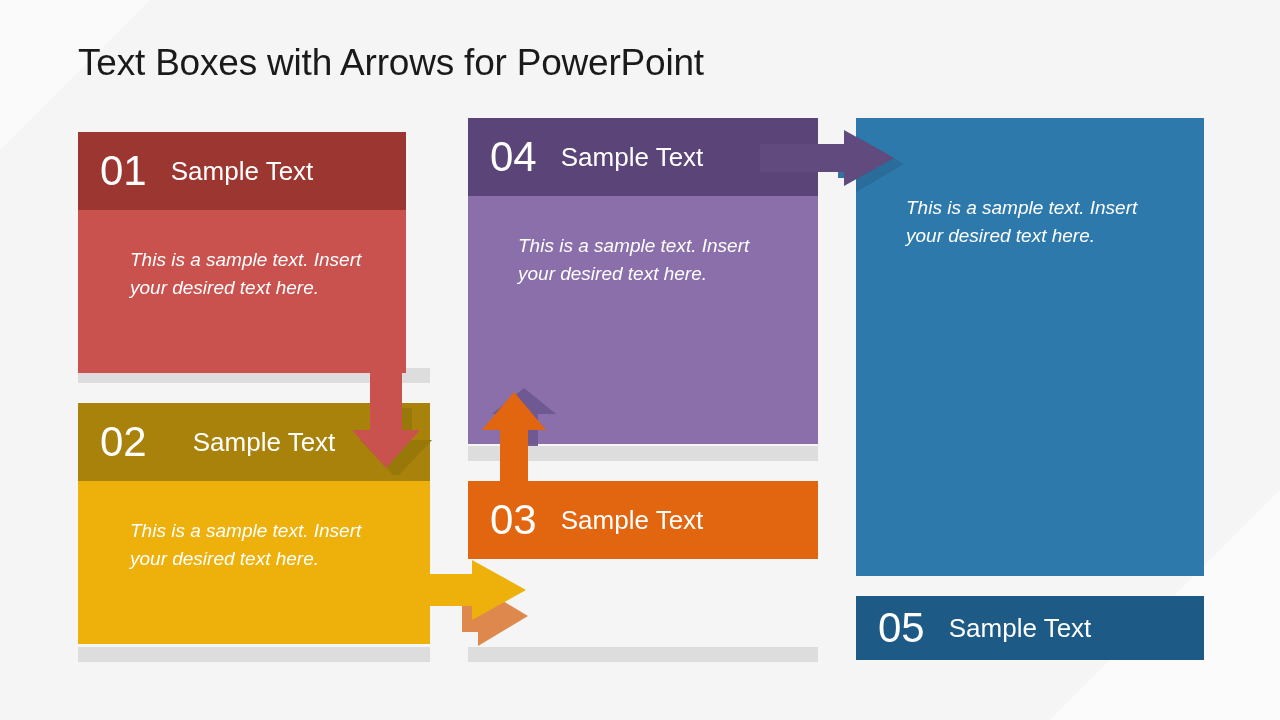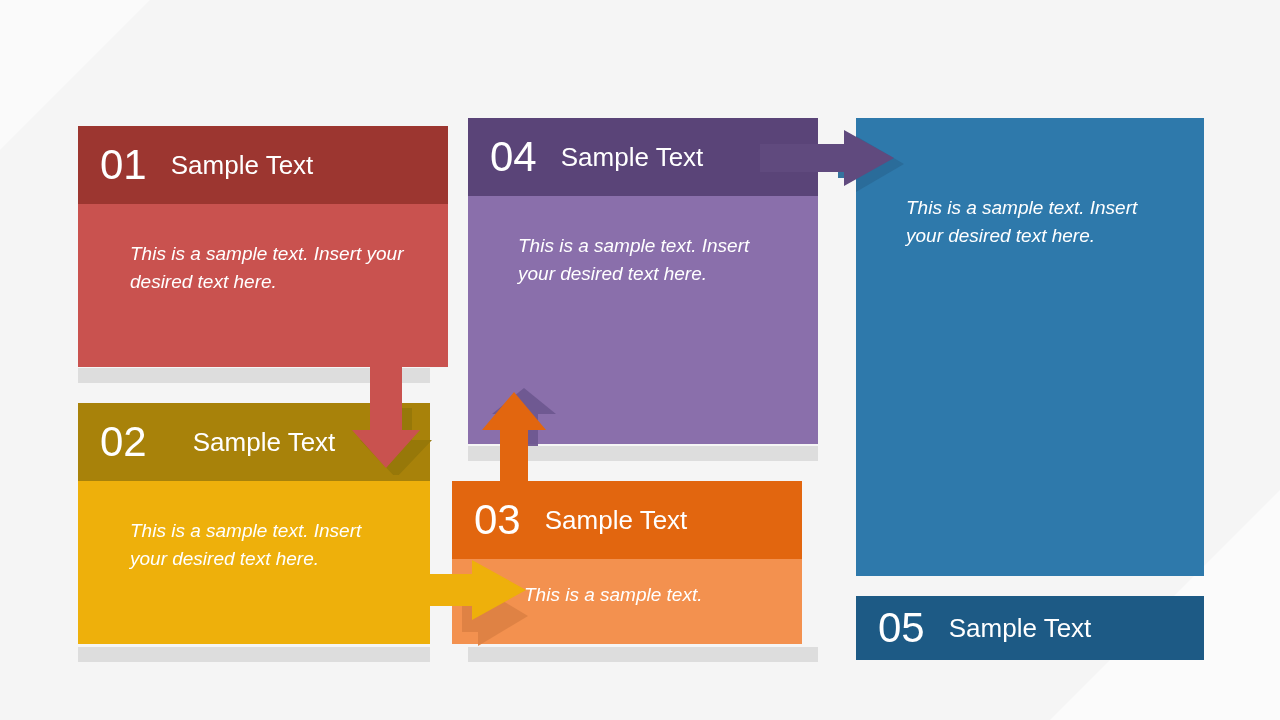--- a/index.html
+++ b/index.html
@@ -80,39 +80,39 @@
     line-height: 28px;
     font-style: italic;
   }
   .card-shadow {
     position: absolute;
     background: #dddddd;
     height: 15px;
   }
 
   
-  #box01 { left: 78px; top: 126px; width: 370px; }
+  #box01 { left: 78px; top: 132px; width: 328px; }
   #box01 .card-header { background: #9c3630; height: 78px; }
   #box01 .card-body   { background: #c9524f; height: 163px; padding: 36px 30px 0 52px; }
   #shadow01 { left: 78px; top: 368px; width: 352px; }
 
   
   #box02 { left: 78px; top: 403px; width: 352px; }
   #box02 .card-header { background: #a8820a; height: 78px; gap: 22px; }
   #box02 .card-body   { background: #eeb00b; height: 163px; padding: 36px 30px 0 52px; }
   #shadow02 { left: 78px; top: 647px; width: 352px; }
 
   
   #box04 { left: 468px; top: 118px; width: 350px; border-radius: 6px; }
   #box04 .card-header { background: #5a4478; height: 78px; }
   #box04 .card-body   { background: #8a6fab; height: 248px; padding: 36px 30px 0 50px; }
   #shadow04 { left: 468px; top: 446px; width: 350px; }
 
   
-  #box03 { left: 452px; top: 481px; width: 350px; }
+  #box03 { left: 468px; top: 481px; width: 350px; }
   #box03 .card-header { background: #e2660f; height: 78px; }
   #box03 .card-body   { background: #f3914f; height: 85px; padding: 22px 30px 0 72px; }
   #shadow03 { left: 468px; top: 647px; width: 350px; }
 
   
   #box05 { left: 856px; top: 118px; width: 348px; }
   #box05 .card-body   { background: #2e79ab; height: 458px; padding: 76px 30px 0 50px; }
   #box05 .card-header { background: #1d5a85; height: 64px; margin-top: 20px; }
   #shadow05 { left: 856px; top: 643px; width: 348px; }
 
@@ -126,20 +126,21 @@
   #arrow-orange { left: 478px; top: 388px;  width: 88px;  height: 110px; }
 </style>
 </head>
 <body>
 
 <div class="slide">
 
   <div class="bg-wedge-tl"></div>
   <div class="bg-wedge-br"></div>
 
+  <div class="slide-title">Text Boxes with Arrows for PowerPoint</div>
 
   <div class="card-shadow" id="shadow01"></div>
   <div class="card" id="box01">
     <div class="card-header">
       <span class="card-num">01</span>
       <span class="card-title">Sample Text</span>
     </div>
     <div class="card-body">This is a sample text. Insert your desired text here.</div>
   </div>
 
@@ -160,21 +161,20 @@
     </div>
     <div class="card-body">This is a sample text. Insert your desired text here.</div>
   </div>
 
   <div class="card-shadow" id="shadow03"></div>
   <div class="card" id="box03">
     <div class="card-header">
       <span class="card-num">03</span>
       <span class="card-title">Sample Text</span>
     </div>
-    <div class="card-body">This is a sample text.</div>
   </div>
 
   <div class="card-shadow" id="shadow05"></div>
   <div class="card" id="box05">
     <div class="card-body">This is a sample text. Insert your desired text here.</div>
     <div class="card-header">
       <span class="card-num">05</span>
       <span class="card-title">Sample Text</span>
     </div>
   </div>

